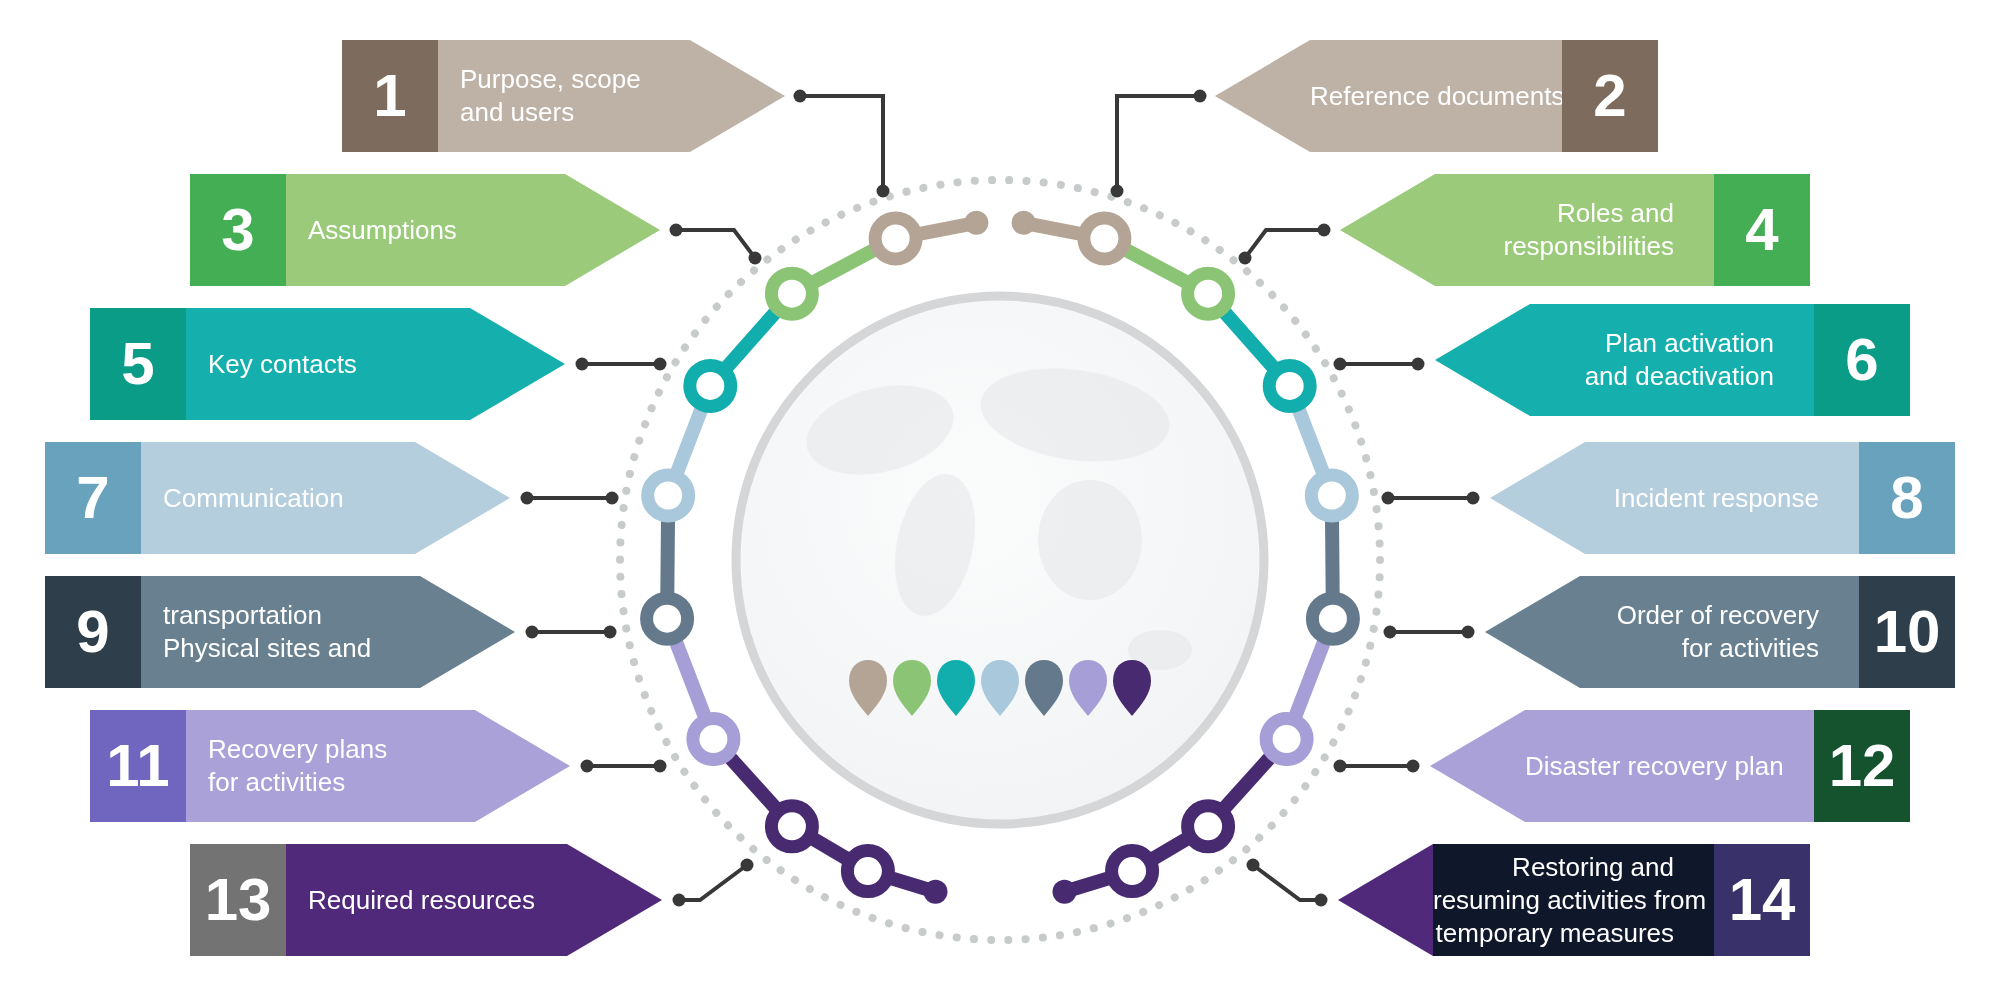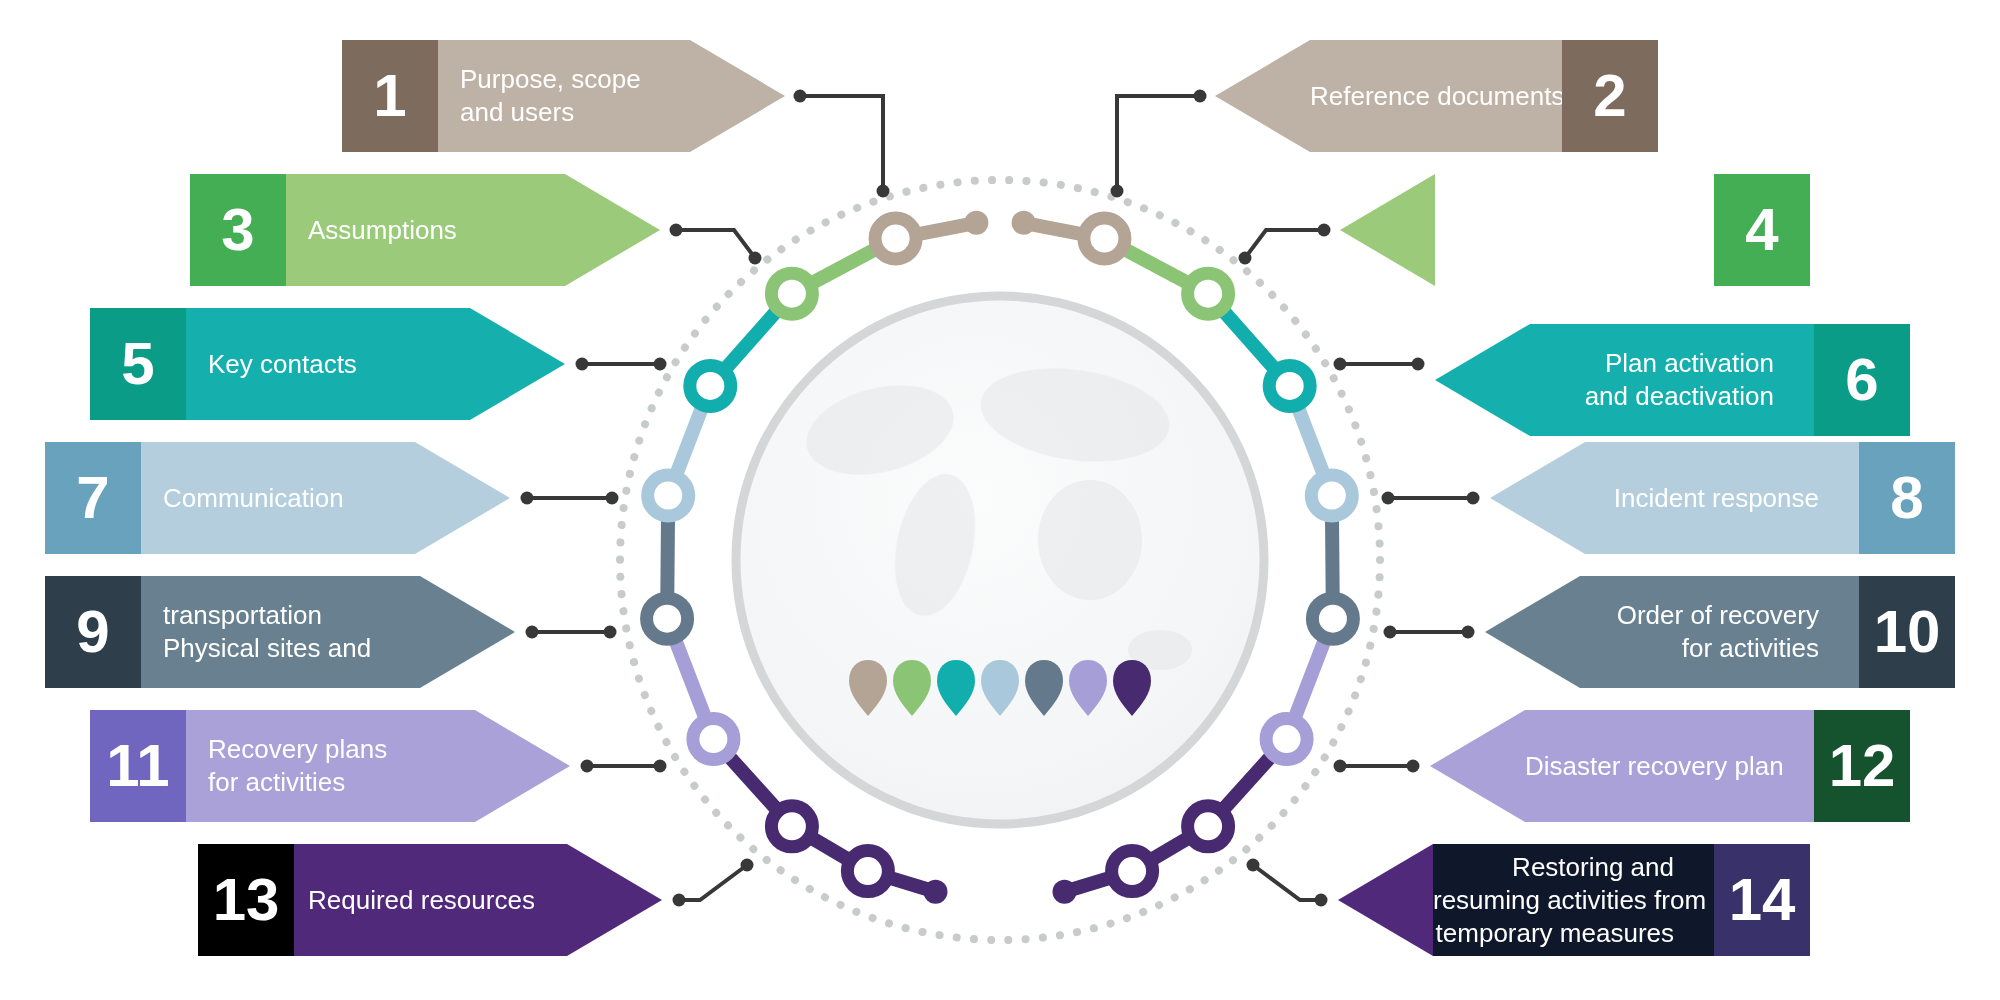--- a/index.html
+++ b/index.html
@@ -153,31 +153,35 @@
       <div class="numbox" style="left: 347px; background: rgb(125, 107, 93);">2</div>
     </div>
     <div class="row left" style="left: 190px; top: 174px; width: 470px;">
       <div class="bodyRect" style="left: 96px; width: 279px; background: rgb(155, 202, 123);">
         <div>Assumptions</div>
       </div>
       <div class="tipTri" style="left: 375px; border-left: 95px solid rgb(155, 202, 123);"></div>
       <div class="numbox" style="left: 0px; background: rgb(67, 174, 83);">3</div>
     </div>
     <div class="row right" style="left: 1340px; top: 174px; width: 470px;">
+      <div class="bodyRect" style="left: 95px; width: 279px; background: rgb(155, 202, 123);">
+        <div>Roles and</div>
+        <div>responsibilities</div>
+      </div>
       <div class="tipTri" style="left: 0px; border-right: 95px solid rgb(155, 202, 123);"></div>
       <div class="numbox" style="left: 374px; background: rgb(67, 174, 83);">4</div>
     </div>
     <div class="row left" style="left: 90px; top: 308px; width: 475px;">
       <div class="bodyRect" style="left: 96px; width: 284px; background: rgb(21, 176, 173);">
         <div>Key contacts</div>
       </div>
       <div class="tipTri" style="left: 380px; border-left: 95px solid rgb(21, 176, 173);"></div>
       <div class="numbox" style="left: 0px; background: rgb(11, 156, 136);">5</div>
     </div>
-    <div class="row right" style="left: 1435px; top: 324px; width: 475px;">
+    <div class="row right" style="left: 1435px; top: 304px; width: 475px;">
       <div class="bodyRect" style="left: 95px; width: 284px; background: rgb(21, 176, 173);">
         <div>Plan activation</div>
         <div>and deactivation</div>
       </div>
       <div class="tipTri" style="left: 0px; border-right: 95px solid rgb(21, 176, 173);"></div>
       <div class="numbox" style="left: 379px; background: rgb(11, 156, 136);">6</div>
     </div>
     <div class="row left" style="left: 45px; top: 442px; width: 465px;">
       <div class="bodyRect" style="left: 96px; width: 274px; background: rgb(181, 206, 221);">
         <div>Communication</div>
@@ -221,21 +225,21 @@
         <div>Disaster recovery plan</div>
       </div>
       <div class="tipTri" style="left: 0px; border-right: 95px solid rgb(169, 161, 215);"></div>
       <div class="numbox" style="left: 384px; background: #14532d;">12</div>
     </div>
     <div class="row left" style="left: 190px; top: 844px; width: 472px;">
       <div class="bodyRect" style="left: 96px; width: 281px; background: rgb(80, 41, 122);">
         <div>Required resources</div>
       </div>
       <div class="tipTri" style="left: 377px; border-left: 95px solid rgb(80, 41, 122);"></div>
-      <div class="numbox" style="left: 8px; background: #000000; text-align: right;">13</div>
+      <div class="numbox" style="left: 0px; background: #737373; text-align: right;">13</div>
     </div>
     <div class="row right" style="left: 1338px; top: 844px; width: 472px;">
       <div class="bodyRect" style="left: 95px; width: 281px; background: #0f172a;">
         <div>Restoring and</div>
         <div>resuming activities from</div>
         <div>temporary measures</div>
       </div>
       <div class="tipTri" style="left: 0px; border-right: 95px solid rgb(80, 41, 122);"></div>
       <div class="numbox" style="left: 376px; background: rgb(57, 49, 105);">14</div>
     </div>

